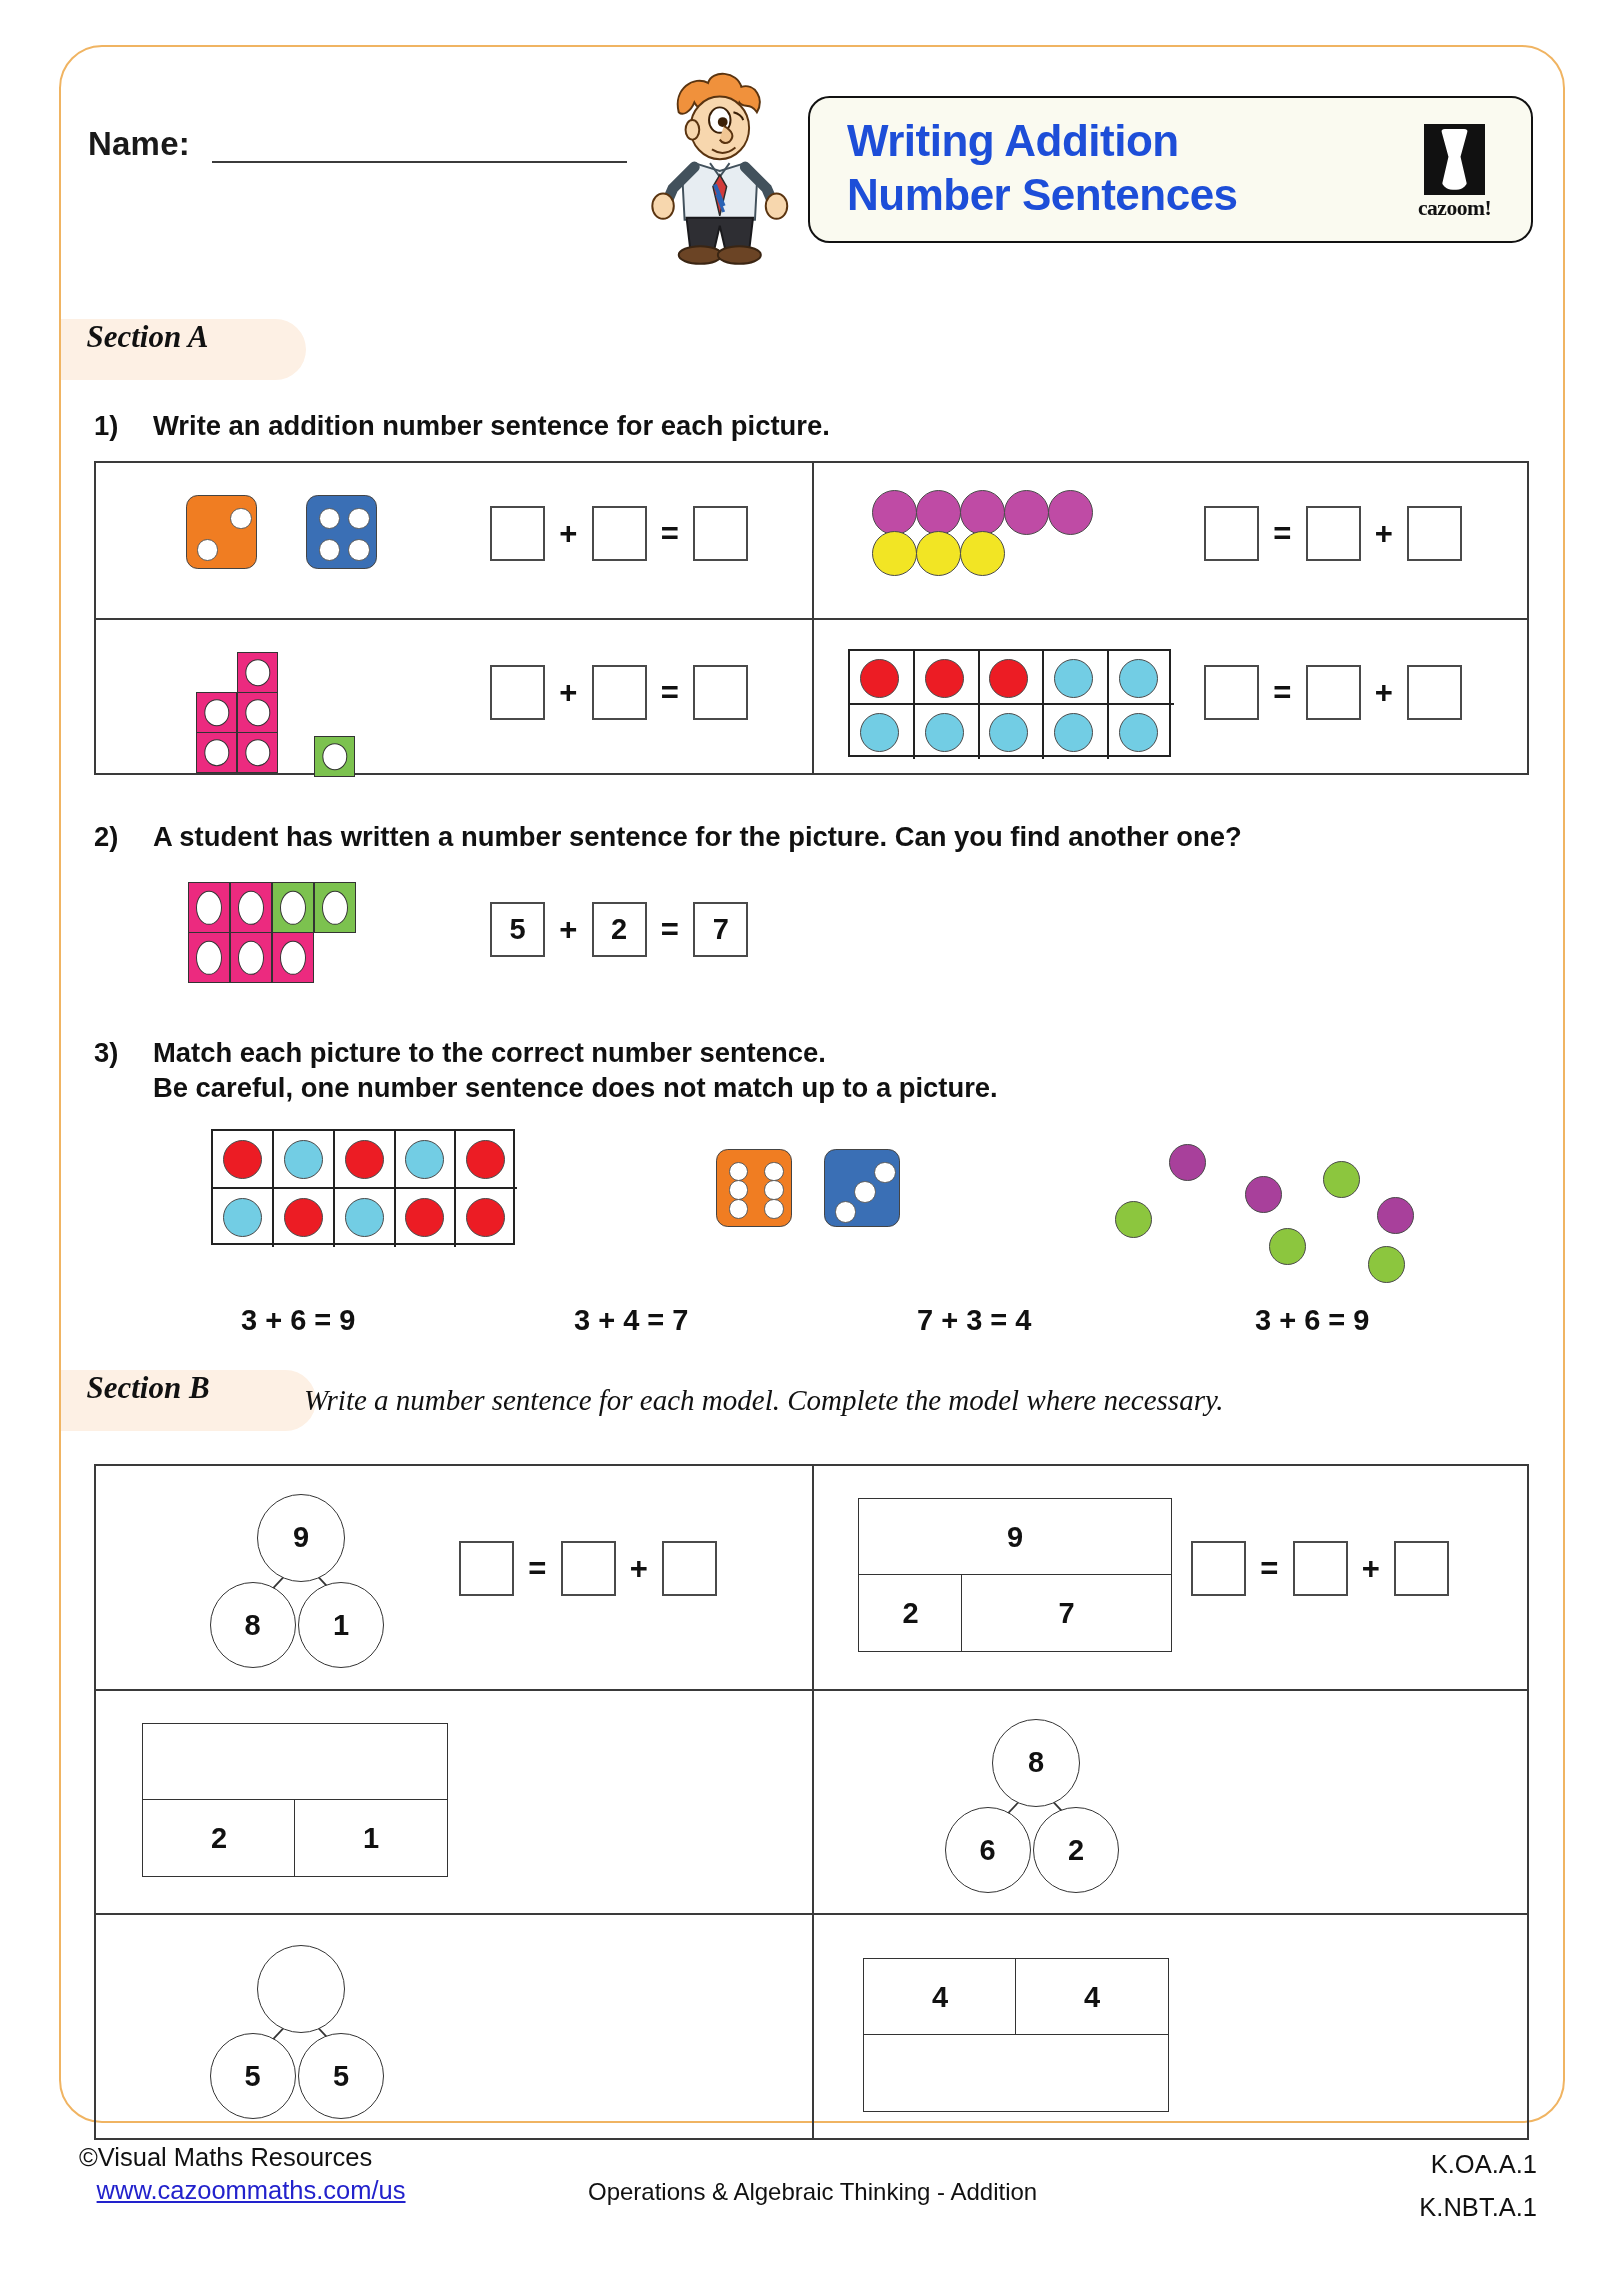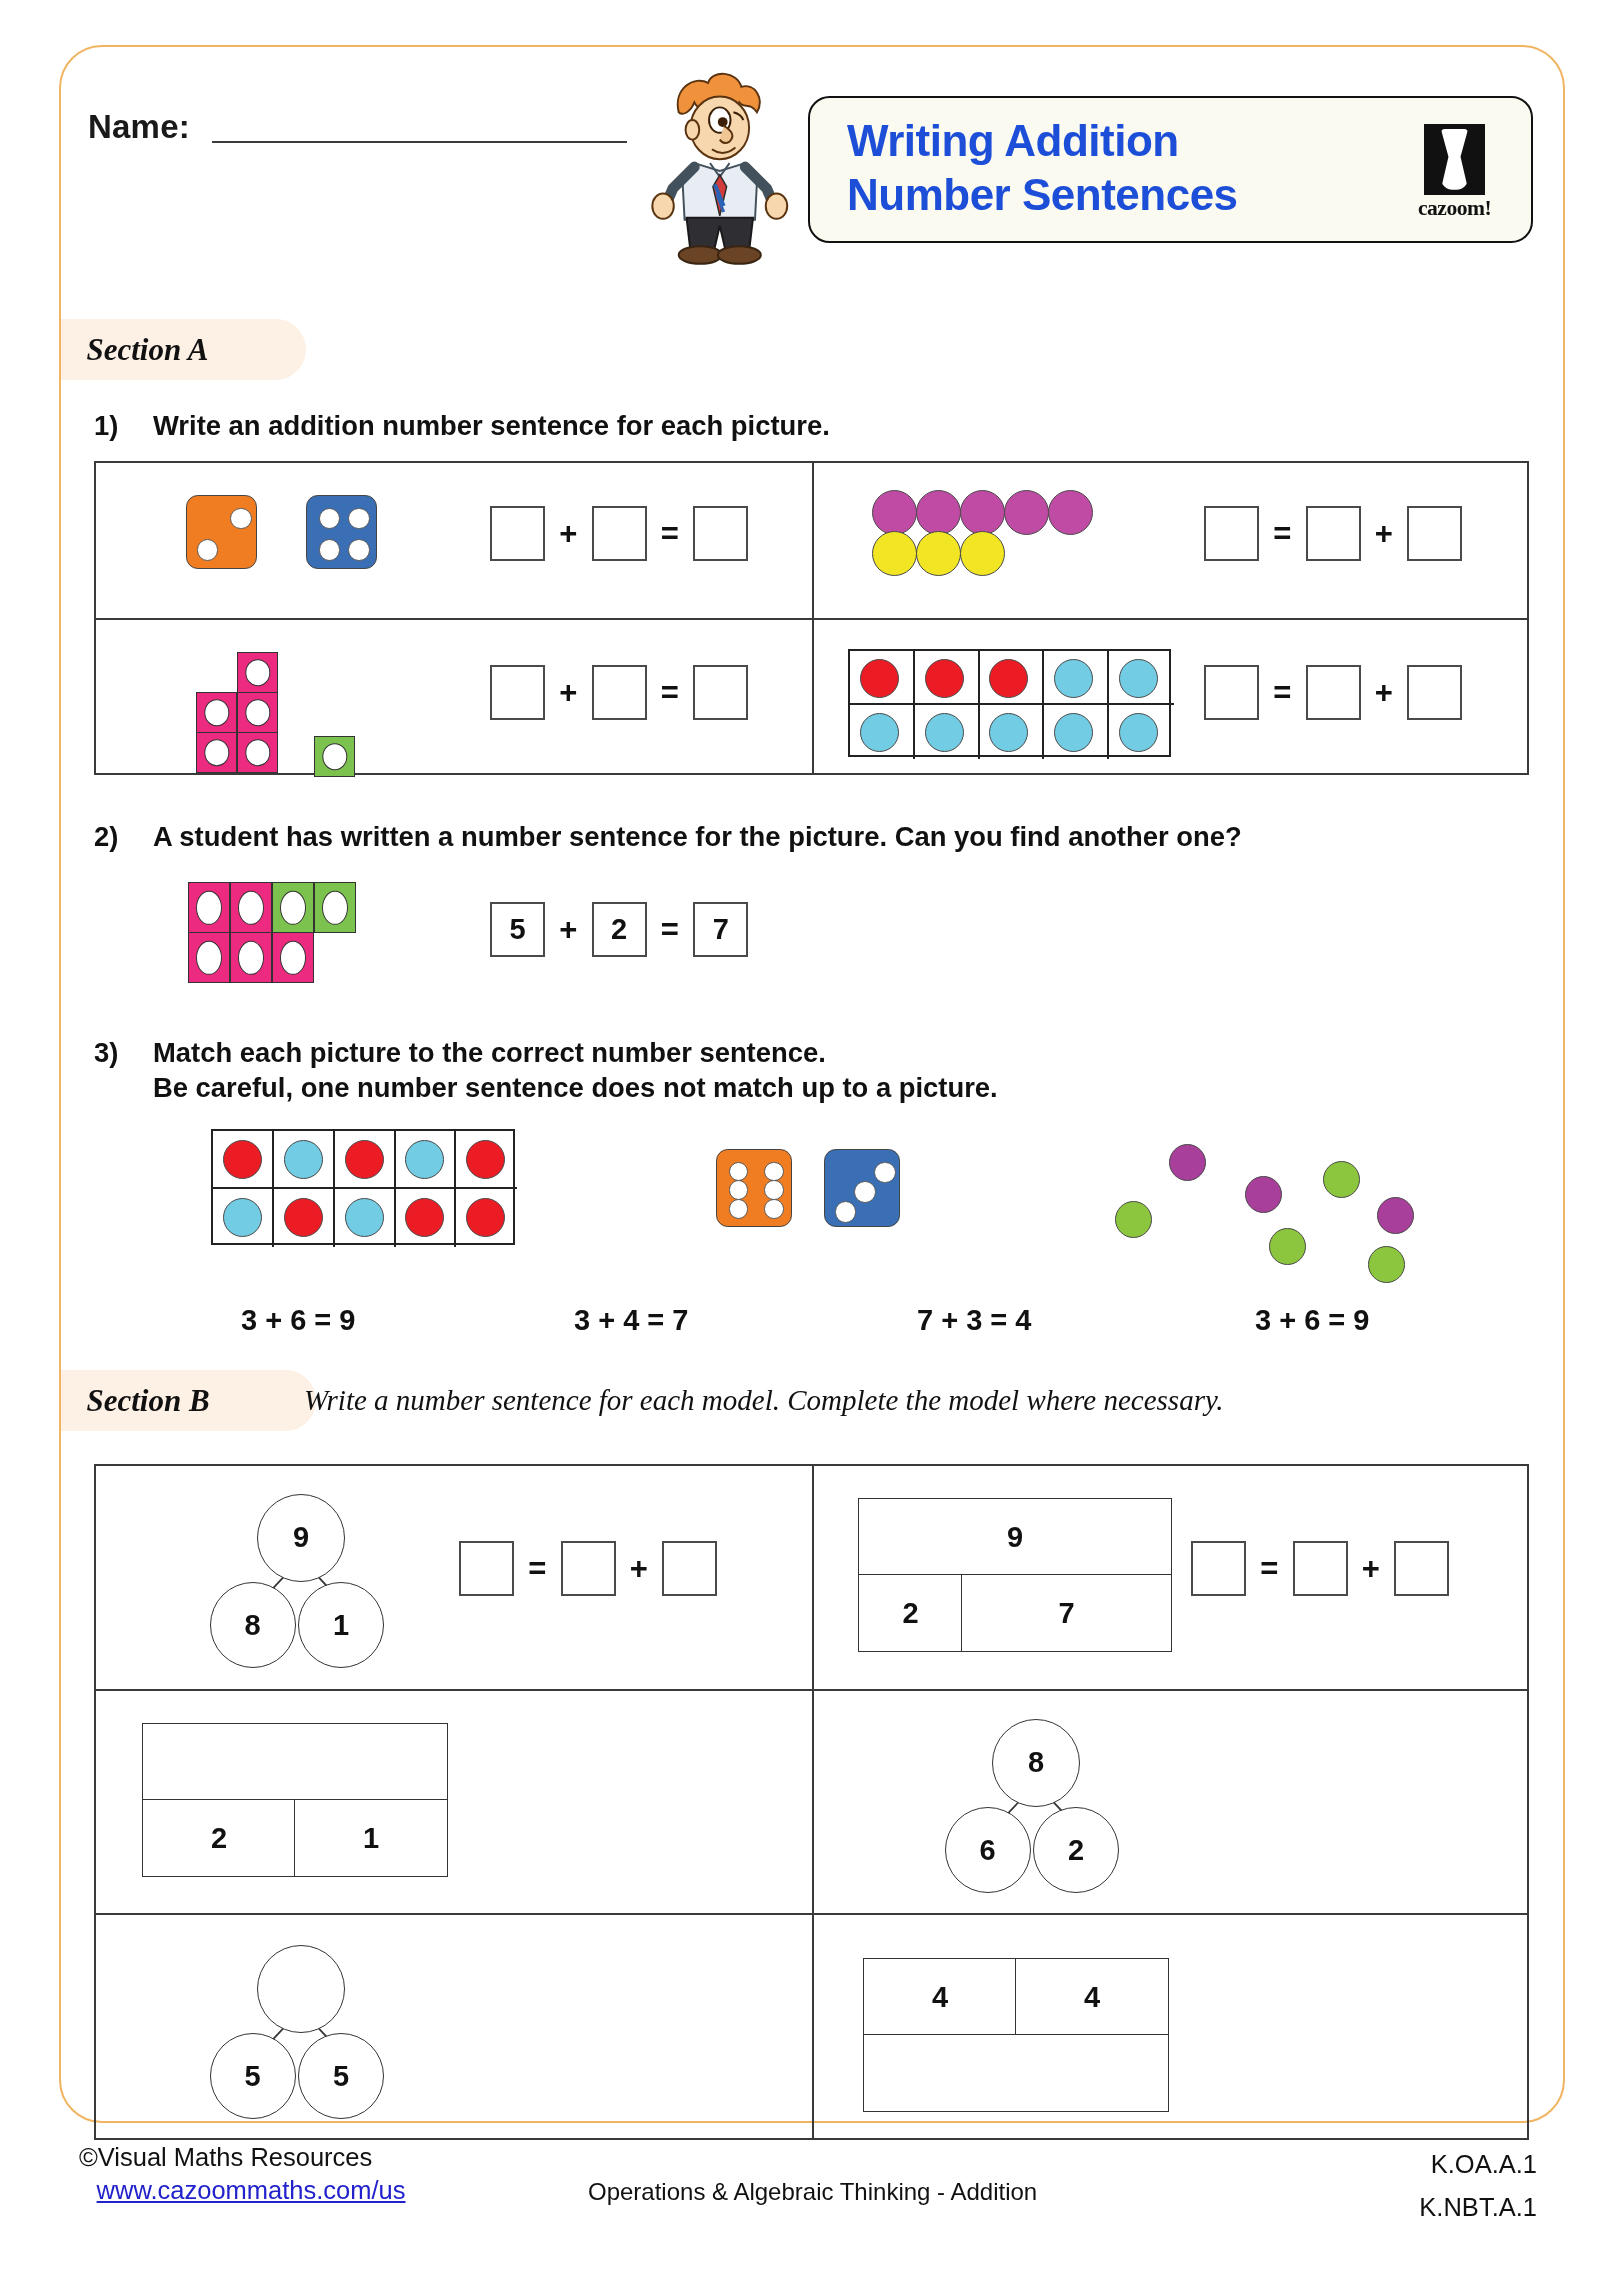--- a/index.html
+++ b/index.html
@@ -15,21 +15,21 @@
     left:59px;top:45px;width:1506px;height:2078px;
     border:2.9px solid #f0b462;
     border-radius:43px;
     box-sizing:border-box;
     background:#ffffff;
   }
 
   
   .header{position:absolute;left:88px;top:69px;width:1451px;height:196px;}
   .name-block{position:absolute;left:0px;top:39px;width:549px;}
-  .nd-row{display:flex;height:55px;}
+  .nd-row{display:flex;align-items:flex-end;height:55px;}
   .nd-label{font-size:33px;font-weight:bold;color:#1a1a1a;width:118px;letter-spacing:0.2px;}
   .nd-line{flex:1;border-bottom:2.5px solid #3b3b3b;height:33px;margin-left:5.9px;margin-right:9.8px;}
 
   .mascot{position:absolute;left:534px;top:0px;width:176px;height:196px;}
 
   .title-box{
     position:absolute;left:720px;top:27.4px;width:725px;height:147px;
     border:2.9px solid #111;border-radius:21.6px;background:#fafaf0;
     box-sizing:border-box;
   }
@@ -45,21 +45,21 @@
   .logo-glass{
     position:absolute;left:16.7px;top:4.9px;width:27.4px;height:61px;background:#fff;
     border-radius:3.9px 3.9px 11.8px 11.8px;
     clip-path:polygon(0 0,100% 0,72% 46%,100% 100%,0 100%,28% 46%);
   }
   .logo-word{text-align:center;font-size:21.6px;font-weight:bold;font-family:"Liberation Serif",serif;color:#111;margin-top:1px;letter-spacing:-0.5px;}
 
   
   .section-banner{
     position:absolute;height:61px;background:#fdf0e4;
-    border-radius:0 33px 33px 0;display:flex;align-items:center;
+    border-radius:0 33px 33px 0;display:flex;align-items:flex-start;
   }
   .section-banner .sec-label{
     font-family:"Liberation Serif",serif;font-style:italic;font-weight:bold;
     font-size:31px;color:#111;padding-left:25.5px;
   }
   .sec-desc{
     position:absolute;font-family:"Liberation Serif",serif;font-style:italic;
     font-size:29px;color:#111;
   }
 

